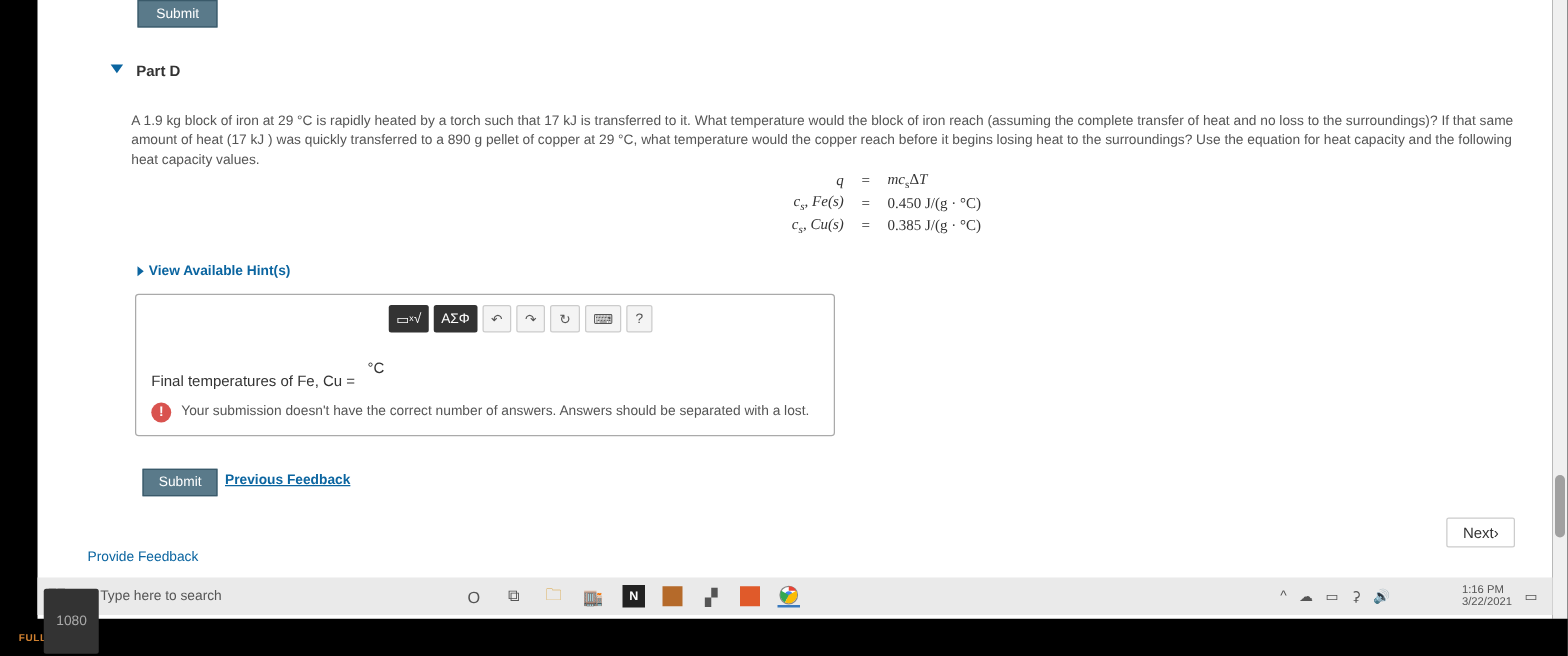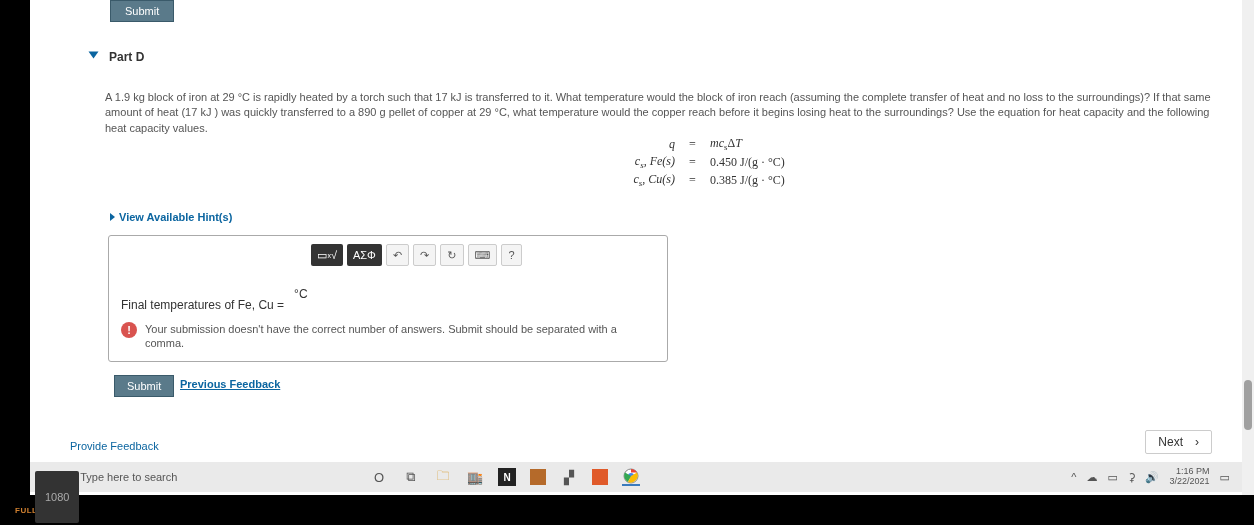--- a/index.html
+++ b/index.html
@@ -37,28 +37,28 @@
     .ansinput { width: 300px; height: 24px; border: 1px solid #52708a; padding: 2px 6px; font-size: 14px; }
     .unit { font-size: 12px; color: #333; margin-left: 4px; }
     .errbox { margin-top: 10px; display: flex; gap: 8px; align-items: flex-start; }
     .erricon { width: 16px; height: 16px; border-radius: 50%; background: #d9534f; color: #fff; display: flex; align-items: center; justify-content: center; font-size: 11px; font-weight: bold; flex-shrink: 0; }
     .errtext { font-size: 11px; color: #555; line-height: 1.3; }
 
     .submit2 { position: absolute; left: 84px; top: 375px; padding: 4px 12px; background: #5a7a8a; color: #fff; font-size: 11px; border: 1px solid #3a5a6a; cursor: pointer; }
     .prev { position: absolute; left: 150px; top: 378px; color: #0b65a0; font-size: 11px; font-weight: bold; cursor: pointer; text-decoration: underline; }
 
     .pf { position: absolute; left: 40px; top: 440px; color: #0b65a0; font-size: 11px; cursor: pointer; }
-    .next { position: absolute; right: 30px; top: 430px; border: 1px solid #ccc; padding: 4px 12px; font-size: 12px; color: #333; cursor: pointer; background: #fff; border-radius: 2px; display: flex; align-items: center; gap: 12px; }
+    .next { position: absolute; right: 30px; top: 414px; border: 1px solid #ccc; padding: 4px 12px; font-size: 12px; color: #333; cursor: pointer; background: #fff; border-radius: 2px; display: flex; align-items: center; gap: 0; }
     .taskbar2 { position: absolute; left: 30px; right: 12px; top: 462px; height: 30px; background: #eaeaea; display: flex; align-items: center; font-size: 11px; color: #555; }
     .start { width: 30px; display: flex; justify-content: center; align-items: center; }
     .winicon { display: grid; grid-template-columns: 6px 6px; grid-template-rows: 6px 6px; gap: 1px; }
     .winicon div { background: #333; }
     .search { display: flex; align-items: center; gap: 6px; width: 280px; padding-left: 8px; }
     .tray { margin-left: auto; display: flex; align-items: center; gap: 10px; padding-right: 12px; }
-    .clock { text-align: right; font-size: 9px; line-height: 1.1; }
+    .clock { font-size: 9px; line-height: 1.1; margin-left: 47px; }
     .tb-icons { display: flex; gap: 14px; margin-left: 30px; align-items: center; }
     .tb-icon { width: 18px; height: 18px; display: inline-flex; align-items: center; justify-content: center; font-size: 13px; }
 
     .badge1080 { position: absolute; left: 35px; bottom: 2px; background: #333; color: #aaa; padding: 20px 10px; font-size: 11px; border-radius: 2px; }
     .full { position: absolute; left: 15px; bottom: 10px; color: #d08030; font-size: 8px; font-weight: bold; letter-spacing: 0.5px; }
 
     sub { font-size: 0.75em; }
     sup { font-size: 0.75em; }
   </style>
 </head>
@@ -115,21 +115,21 @@
         <span class="tbtn grey">⌨</span>
         <span class="tbtn grey">?</span>
       </div>
       <div class="inputrow">
         <span class="inputlabel">Final temperatures of Fe, Cu =</span>
         <span class="unit">°C</span>
       </div>
       <div class="errbox">
         <div class="erricon">!</div>
         <div class="errtext">
-          <div>Your submission doesn't have the correct number of answers. Submit should be separated with a comma.</div>
+          <div>Your submission doesn't have the correct number of answers. Answers should be separated with a lost.</div>
         </div>
       </div>
     </div>
 
     <button class="submit2">Submit</button>
     <a class="prev">Previous Feedback</a>
 
     <a class="pf">Provide Feedback</a>
     <div class="next">
       <span>Next</span>

